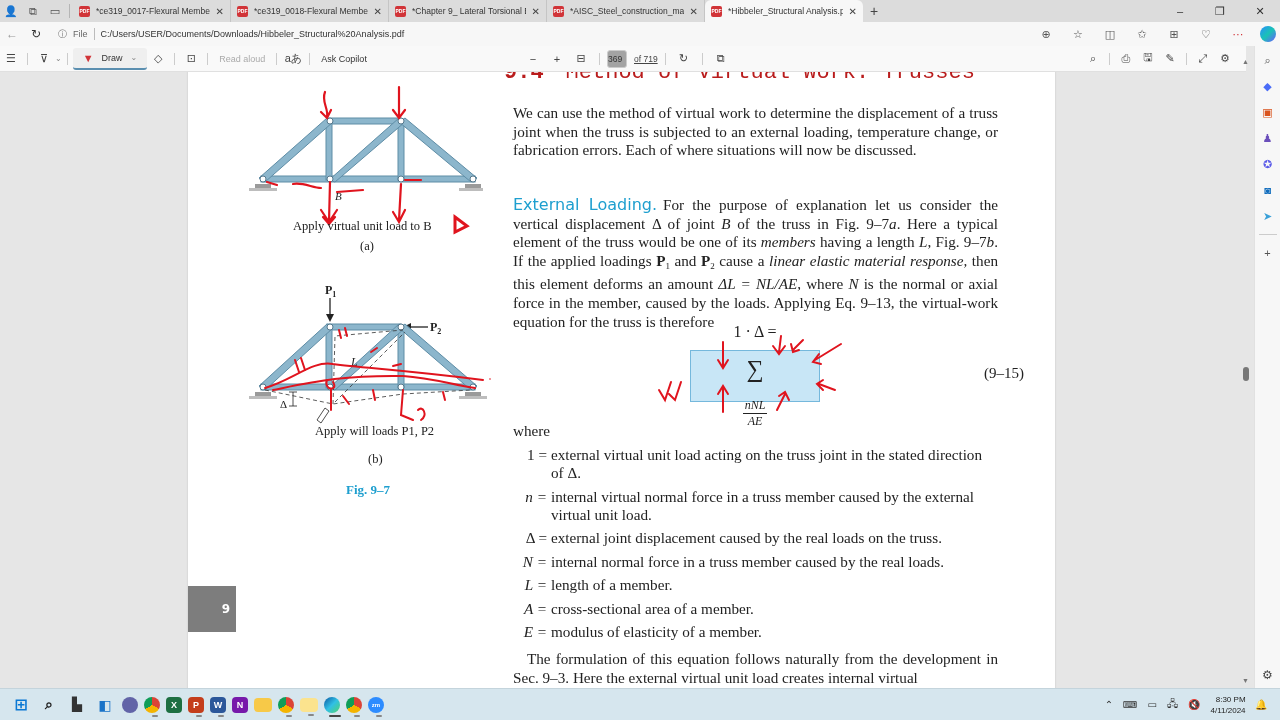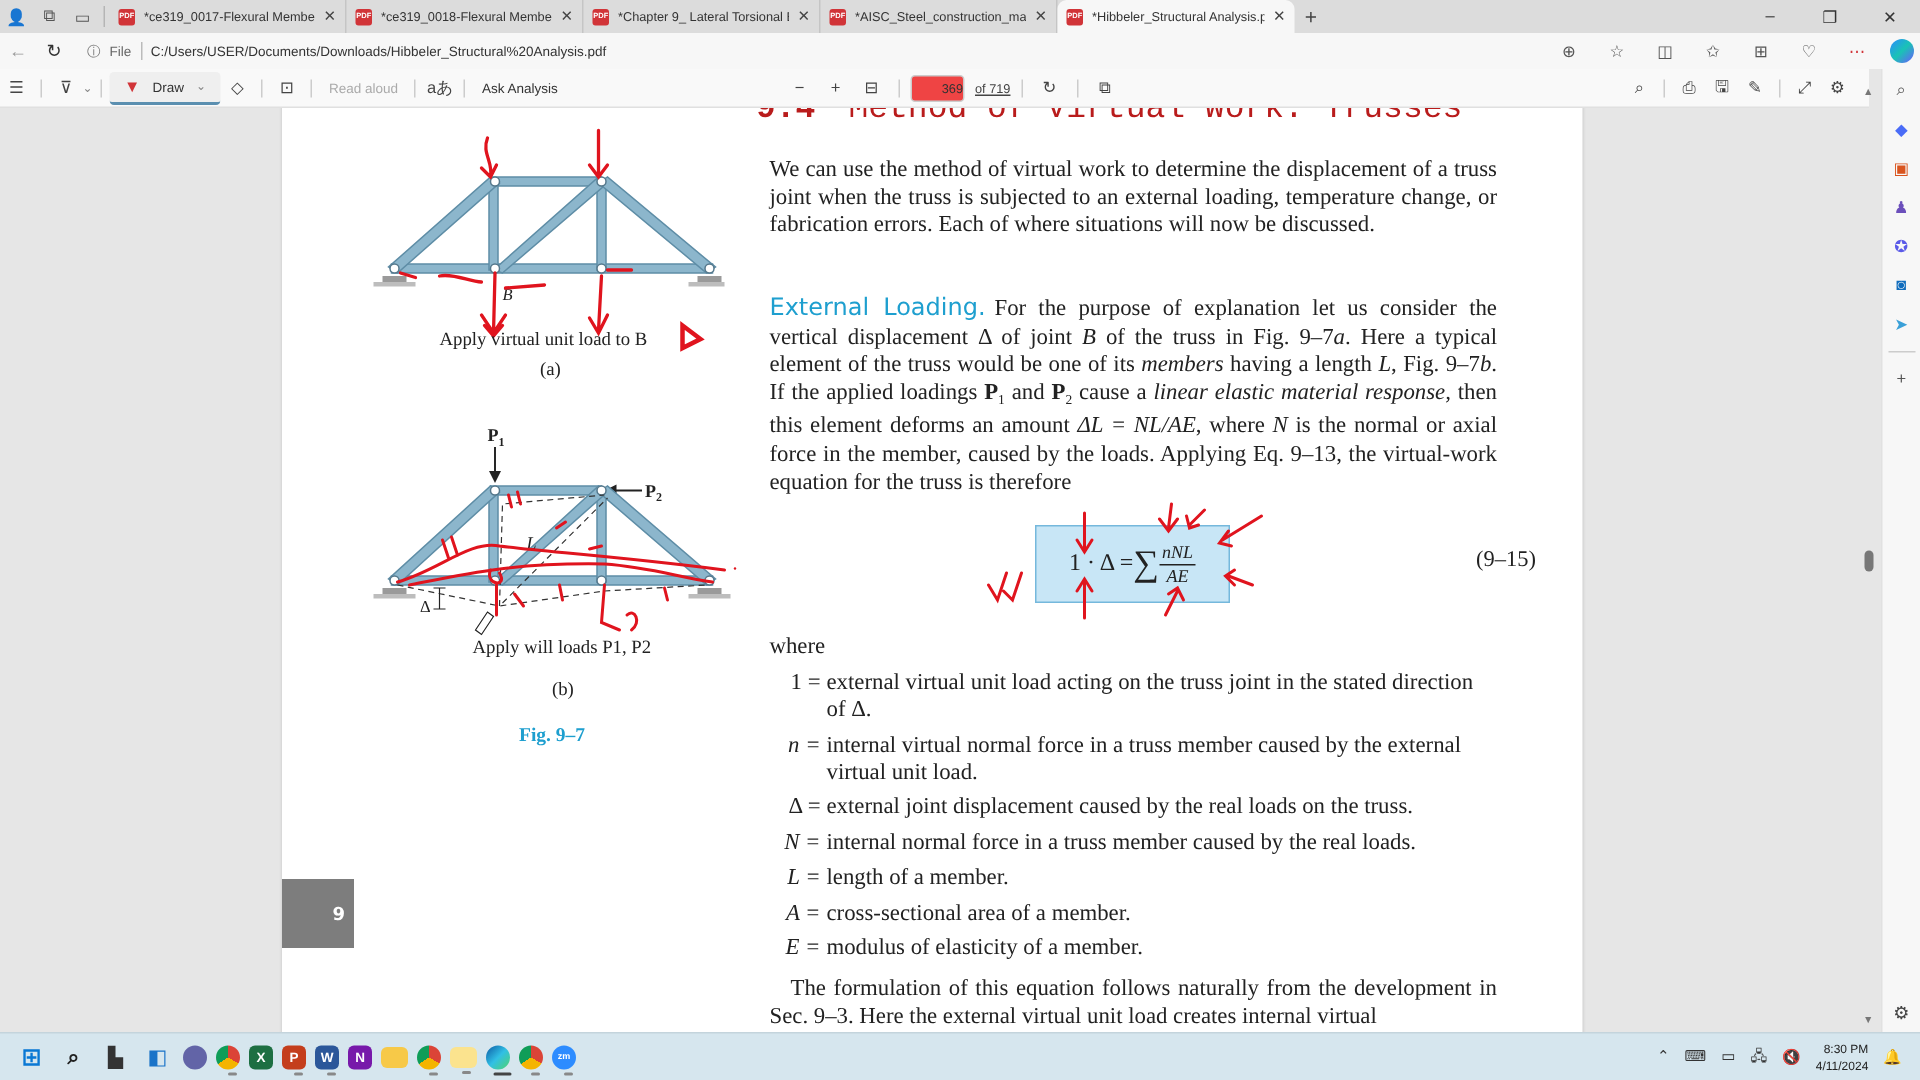--- a/index.html
+++ b/index.html
@@ -34,21 +34,21 @@
   
   .pdftool { position: absolute; left: 0; top: 46px; width: 1246px; height: 26px; background: #f9f9f9; border-bottom: 1px solid #e0e0e0; display: flex; align-items: center; font-size: 9px; color: #333; }
   .pt-icon { width: 22px; text-align: center; color: #444; font-size: 11px; }
   .pt-sep { width: 1px; height: 12px; background: #ccc; margin: 0 5px; }
   .draw-btn { display: flex; align-items: center; gap: 8px; padding: 0 10px; height: 22px; background: #efefef; border-bottom: 2px solid #5b8fb0; border-radius: 3px; }
   .draw-icon { color: #d13438; font-size: 11px; }
   .chev { color: #888; font-size: 8px; }
   .read-aloud { color: #aaa; padding: 0 6px; }
   .ask-copilot { padding: 0 6px; }
   .zoom-group { position: absolute; left: 522px; display: flex; align-items: center; gap: 2px; height: 26px; }
-  .page-input { width: 36px; height: 18px; border: 1px solid #ccc; background: #ef4444; border-radius: 3px; text-align: right; font-size: 8.5px; line-height: 16px; color: #333; }
+  .page-input { width: 20px; height: 18px; border: 1px solid #ccc; background: #a3a3a3; border-radius: 3px; text-align: left; font-size: 8.5px; line-height: 16px; color: #333; }
   .page-of { font-size: 8.5px; color: #444; margin-left: 5px; text-decoration: underline; }
   .pt-right { position: absolute; right: 10px; display: flex; align-items: center; height: 26px; }
 
   
   .edge-sidebar { position: absolute; left: 1254px; top: 46px; width: 26px; height: 642px; background: #f7f7f7; border-left: 1px solid #e1e1e1; display: flex; flex-direction: column; align-items: center; padding-top: 6px; gap: 10px; }
   .sb-item { width: 16px; height: 16px; display: flex; align-items: center; justify-content: center; font-size: 11px; }
   .sb-divider { width: 18px; height: 1px; background: #ccc; }
   .sb-settings { position: absolute; bottom: 6px; font-size: 12px; color: #444; }
 
   
@@ -67,21 +67,21 @@
   .sec-num { margin-right: 22px; font-weight: bold; }
 
   .body-text { position: absolute; left: 325px; width: 485px; font-family: "Liberation Serif", "DejaVu Serif", serif; font-size: 15.2px; line-height: 18.6px; color: #222; text-align: justify; }
   .p1 { top: 42px; }
   .p2 { top: 134px; }
   .subhead { font-family: "DejaVu Sans", sans-serif; color: #1e9fcf; font-size: 16px; font-weight: 500; margin-right: 6px; }
   i, .it { font-style: italic; }
   b { font-weight: bold; }
   sub { font-size: 9px; vertical-align: -3px; }
 
-  .eq-box { position: absolute; left: 502px; top: 288px; width: 130px; height: 52px; background: #c8e6f6; border: 1px solid #75b8dc; display: flex; align-items: center; justify-content: center; font-family: "Liberation Serif", "DejaVu Serif", serif; font-size: 16px; gap: 0; }
+  .eq-box { position: absolute; left: 502px; top: 288px; width: 130px; height: 52px; background: #c8e6f6; border: 1px solid #75b8dc; display: flex; align-items: center; justify-content: center; font-family: "Liberation Serif", "DejaVu Serif", serif; font-size: 16px; gap: 15px; flex-direction: column; }
   .frac { display: inline-flex; flex-direction: column; align-items: center; font-style: italic; font-size: 12px; line-height: 15px; }
   .frac .num { border-bottom: 1px solid #222; padding: 0 2px; }
   .sigma { font-size: 24px; }
   .eq-num { position: absolute; left: 796px; top: 303px; font-family: "Liberation Serif", serif; font-size: 15px; color: #222; }
 
   .where { position: absolute; left: 325px; top: 360px; font-family: "Liberation Serif", serif; font-size: 15.2px; }
   .defs { position: absolute; left: 325px; top: 384px; width: 480px; font-family: "Liberation Serif", serif; font-size: 15.2px; line-height: 18px; }
   .def-row { display: flex; margin-bottom: 5.5px; }
   .def-sym { width: 38px; text-align: right; padding-right: 4px; white-space: nowrap; }
   .def-text { flex: 1; }
@@ -175,21 +175,21 @@
     <span class="chev">⌄</span>
   </div>
   <span class="pt-icon">◇</span>
   <span class="pt-sep"></span>
   <span class="pt-icon">⊡</span>
   <span class="pt-sep"></span>
   <span class="read-aloud">Read aloud</span>
   <span class="pt-sep"></span>
   <span class="pt-icon">aあ</span>
   <span class="pt-sep"></span>
-  <span class="ask-copilot">Ask Analysis</span>
+  <span class="ask-copilot">Ask Copilot</span>
 
   <div class="zoom-group">
     <span class="pt-icon">−</span>
     <span class="pt-icon">+</span>
     <span class="pt-icon">⊟</span>
     <span class="pt-sep"></span>
     <span class="page-input">369</span>
     <span class="page-of">of 719</span>
     <span class="pt-sep"></span>
     <span class="pt-icon">↻</span>

